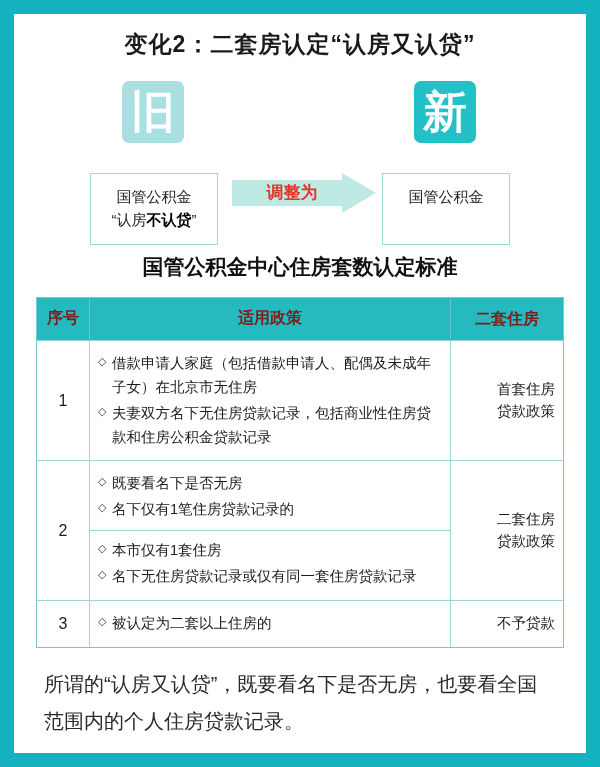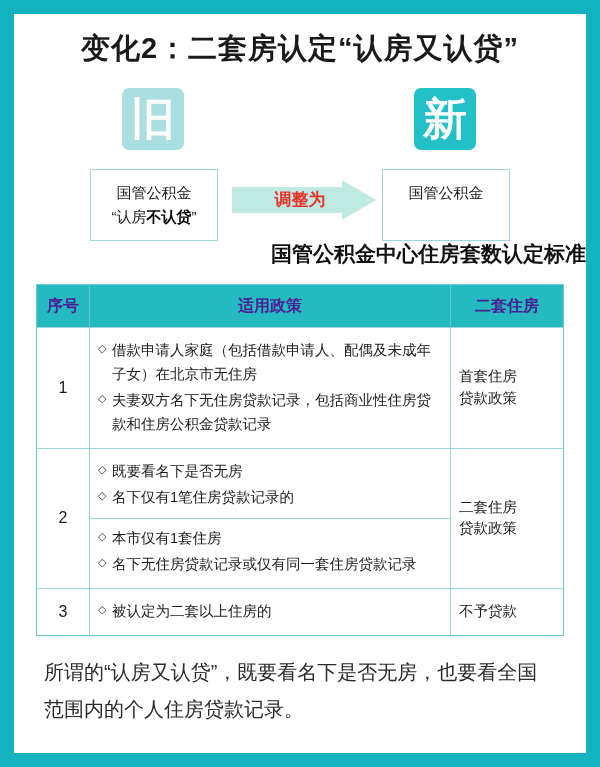--- a/index.html
+++ b/index.html
@@ -45,21 +45,21 @@
     top: 14px;
     width: 572px;
     height: 739px;
     background: #ffffff;
   }
 
   
   .title {
     margin: 16px 0 0 0;
     text-align: center;
-    font-size: 29px;
+    font-size: 23px;
     font-weight: bold;
     color: #1a1a1a;
     letter-spacing: 1px;
     line-height: 1.25;
   }
 
   
   .badges {
     position: relative;
     height: 62px;
@@ -86,21 +86,21 @@
   }
 
   
   .boxes {
     position: relative;
     height: 76px;
     margin-top: 14px;
   }
   .box {
     position: absolute;
-    top: 5px;
+    top: 16px;
     width: 128px;
     height: 72px;
     border: 1px solid #9ed8da;
     background: #ffffff;
     box-sizing: border-box;
     text-align: center;
     font-size: 15px;
     color: #222222;
     line-height: 1.55;
     padding-top: 11px;
@@ -132,71 +132,72 @@
     left: 110px;
     top: 0;
     width: 0;
     height: 0;
     border-top: 20px solid transparent;
     border-bottom: 20px solid transparent;
     border-left: 34px solid #bfe9e3;
   }
   .arrow-label {
     position: absolute;
-    left: 18px;
+    left: 10px;
     top: 7px;
     width: 100px;
     height: 26px;
     line-height: 26px;
     text-align: center;
     font-size: 17px;
     color: #e8332a;
     font-weight: bold;
   }
 
   
   .section-heading {
-    text-align: right;
+    margin-top: 20px;
+    text-align: center;
     font-size: 21px;
     font-weight: bold;
     color: #111111;
   }
 
   
   .table-wrap {
     margin: 16px 22px 0 22px;
     border: 1px solid #76c9ce;
     box-sizing: border-box;
   }
   table.std {
     width: 100%;
     border-collapse: collapse;
     table-layout: fixed;
     font-size: 14.5px;
     color: #1c1c1c;
   }
   table.std thead th {
     background: #25b9c0;
-    color: #4c1d95;
+    color: #7f1d1d;
     font-size: 16px;
     font-weight: bold;
     padding: 9px 0;
     border-right: 1px solid #62c6cb;
     text-align: center;
   }
   table.std thead th:last-child { border-right: none; }
   table.std td {
     border-top: 1px solid #9bd7da;
     border-right: 1px solid #9bd7da;
     vertical-align: middle;
     padding: 9px 8px;
   }
   table.std td:last-child { border-right: none; }
   .col-no { width: 52px; text-align: center; font-size: 16px; }
-  .col-policy { width: 112px; text-align: left; line-height: 1.5; }
+  .col-policy { width: 112px; text-align: right; line-height: 1.5; }
   .crit { line-height: 1.65; margin-top: 8px; }
   .crit .item {
     position: relative;
     padding-left: 14px;
     margin: 2px 0;
   }
   .crit .item:before {
     content: "\25C7";
     position: absolute;
     left: 0;

